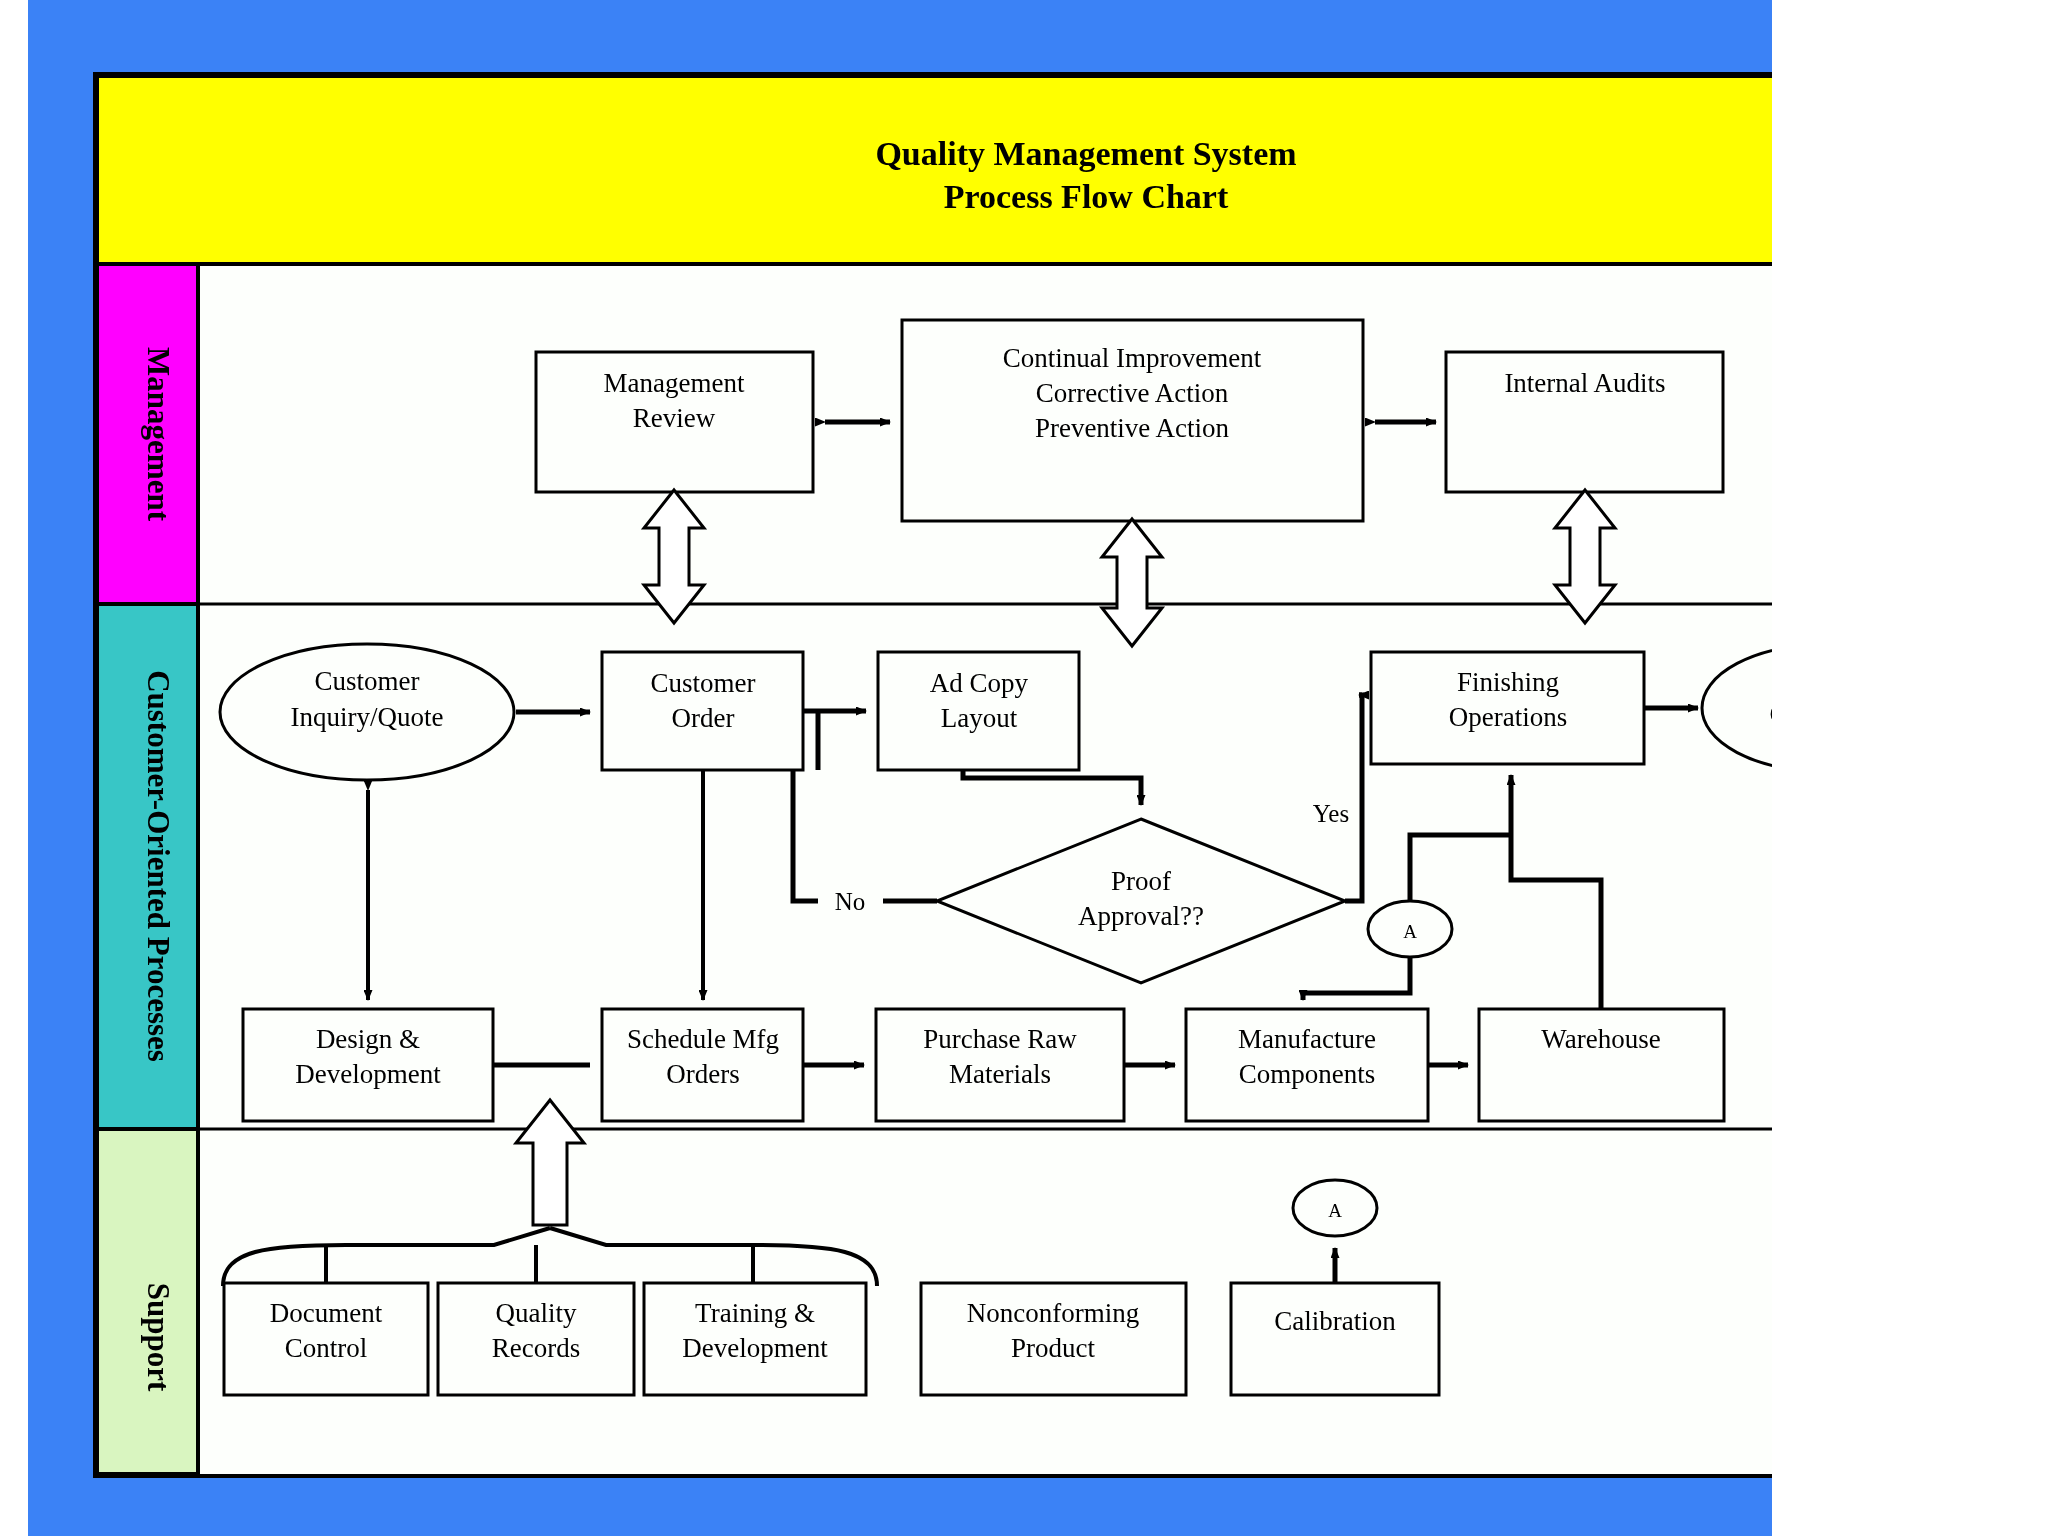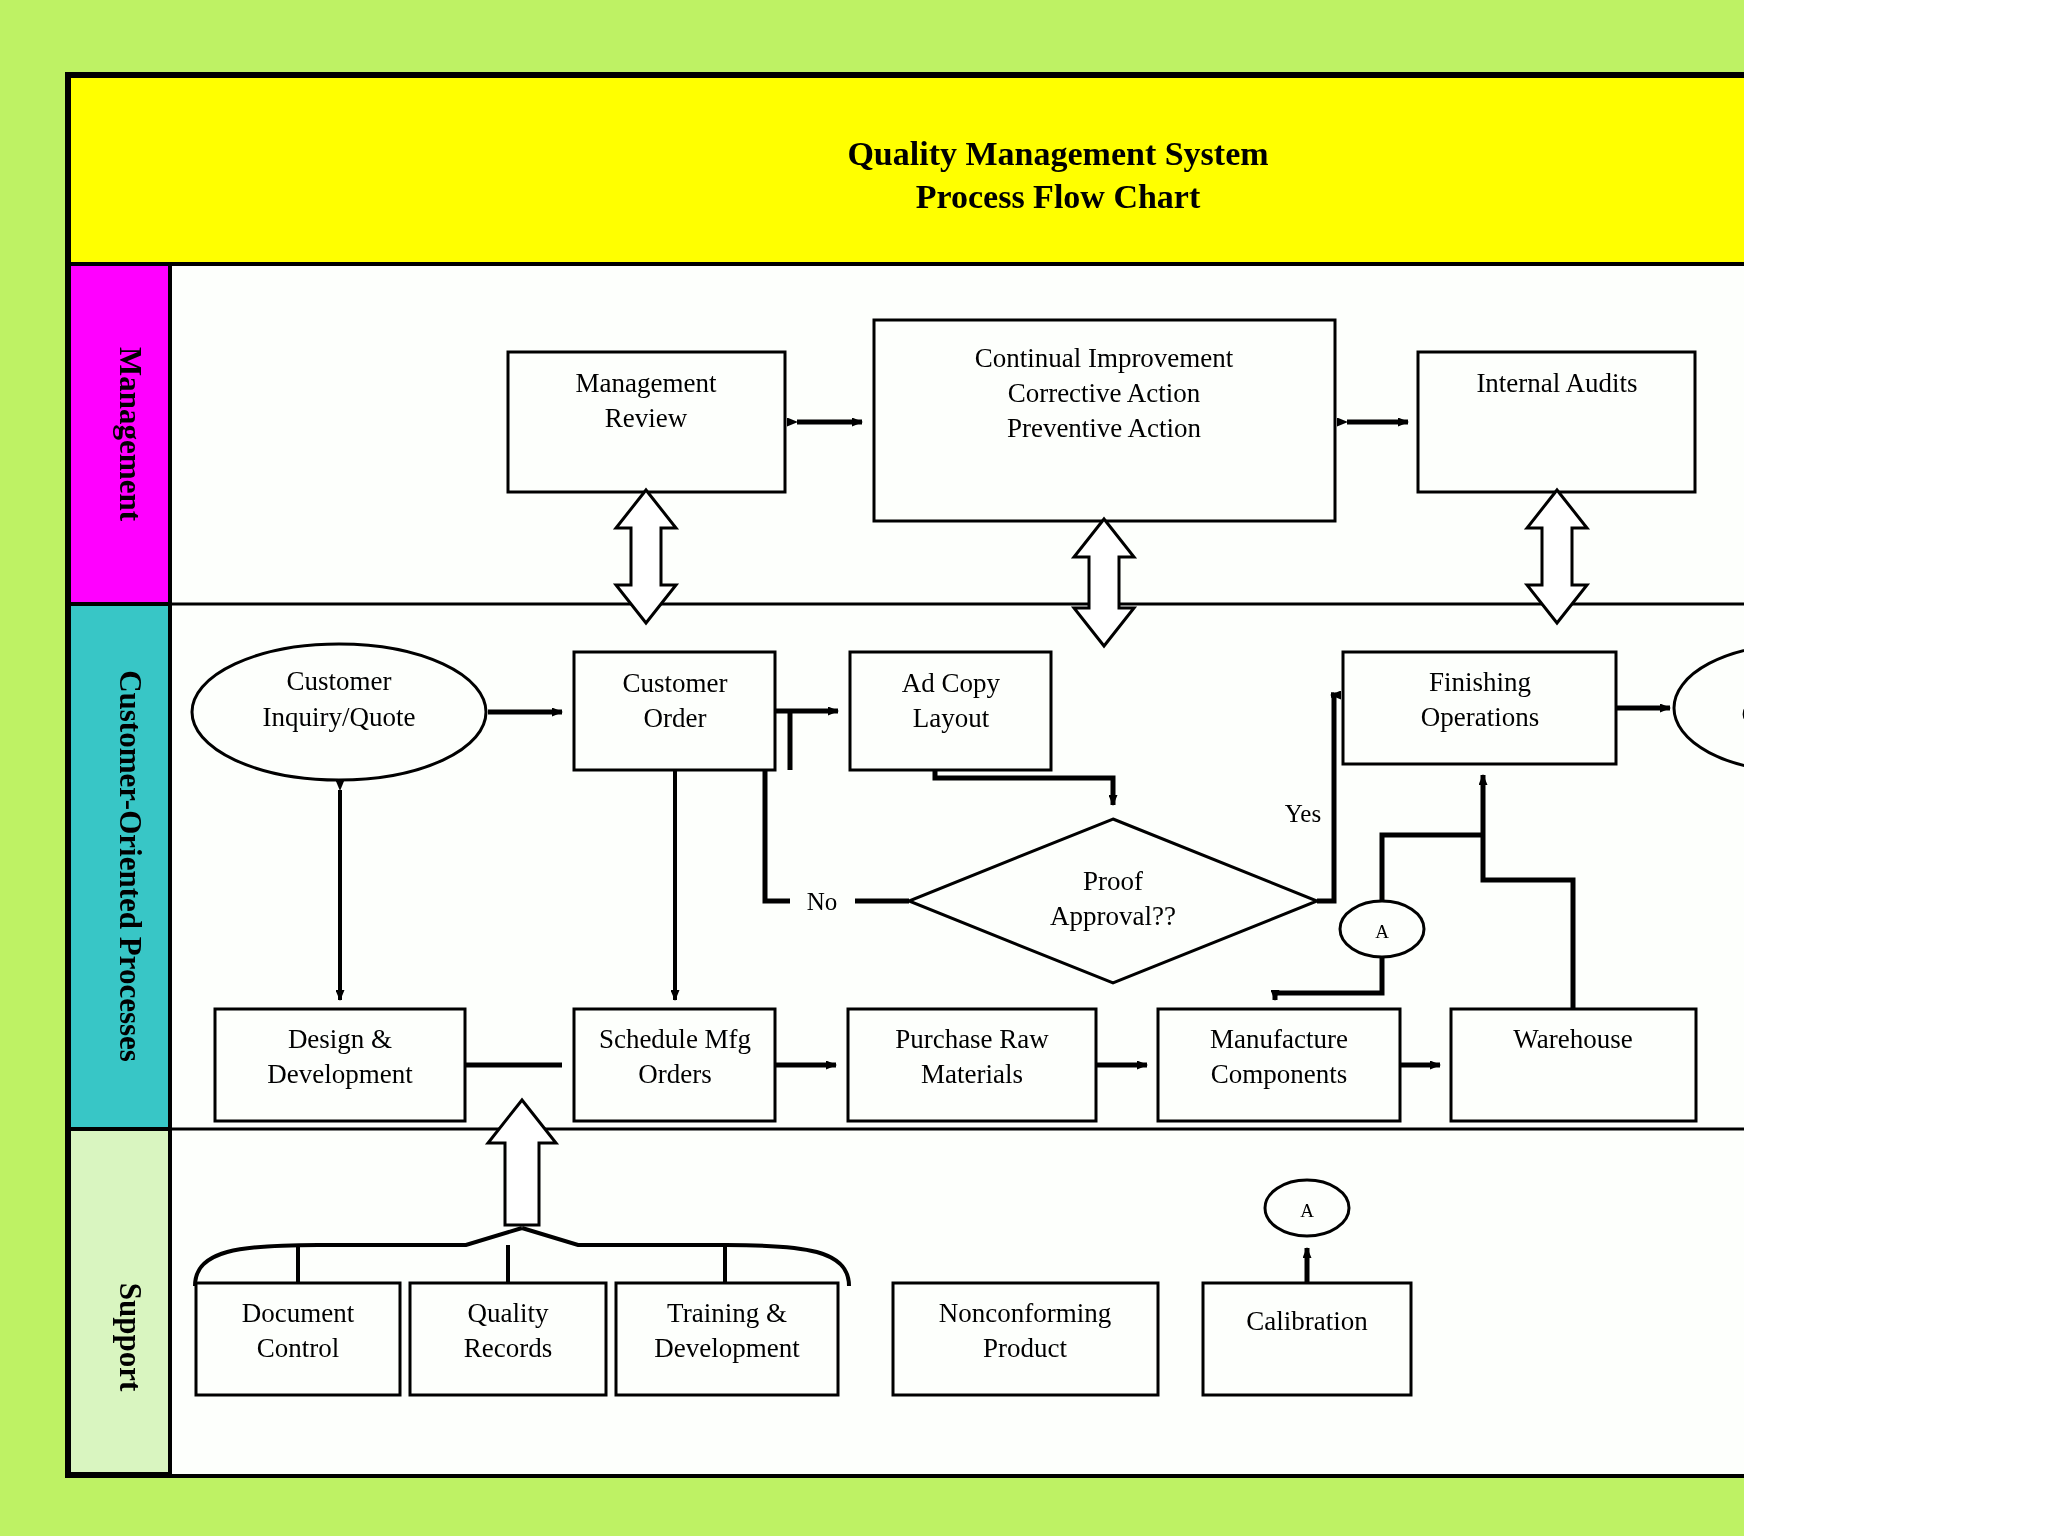--- a/index.html
+++ b/index.html
@@ -1,17 +1,17 @@
 <!DOCTYPE html>
 <html><head>
 <meta charset="utf-8">
 <style>
   html,body{margin:0;padding:0;background:#ffffff;}
   body{width:2048px;height:1536px;font-family:"Liberation Serif",serif;}
-  #stage{position:relative;width:1744px;height:1536px;overflow:hidden;background:#bef264;}
+  #stage{position:relative;width:1744px;height:1536px;overflow:hidden;background:#3b82f6;margin-left:28px;}
   svg{display:block;}
   .bandlabel{font-family:"Liberation Serif",serif;font-weight:bold;}
   text{font-family:"Liberation Serif",serif;}
 </style>
 </head>
 <body>
 
 <div id="stage">
 <svg width="2048" height="1536" viewBox="0 0 2048 1536" xmlns="http://www.w3.org/2000/svg">
   <defs>

